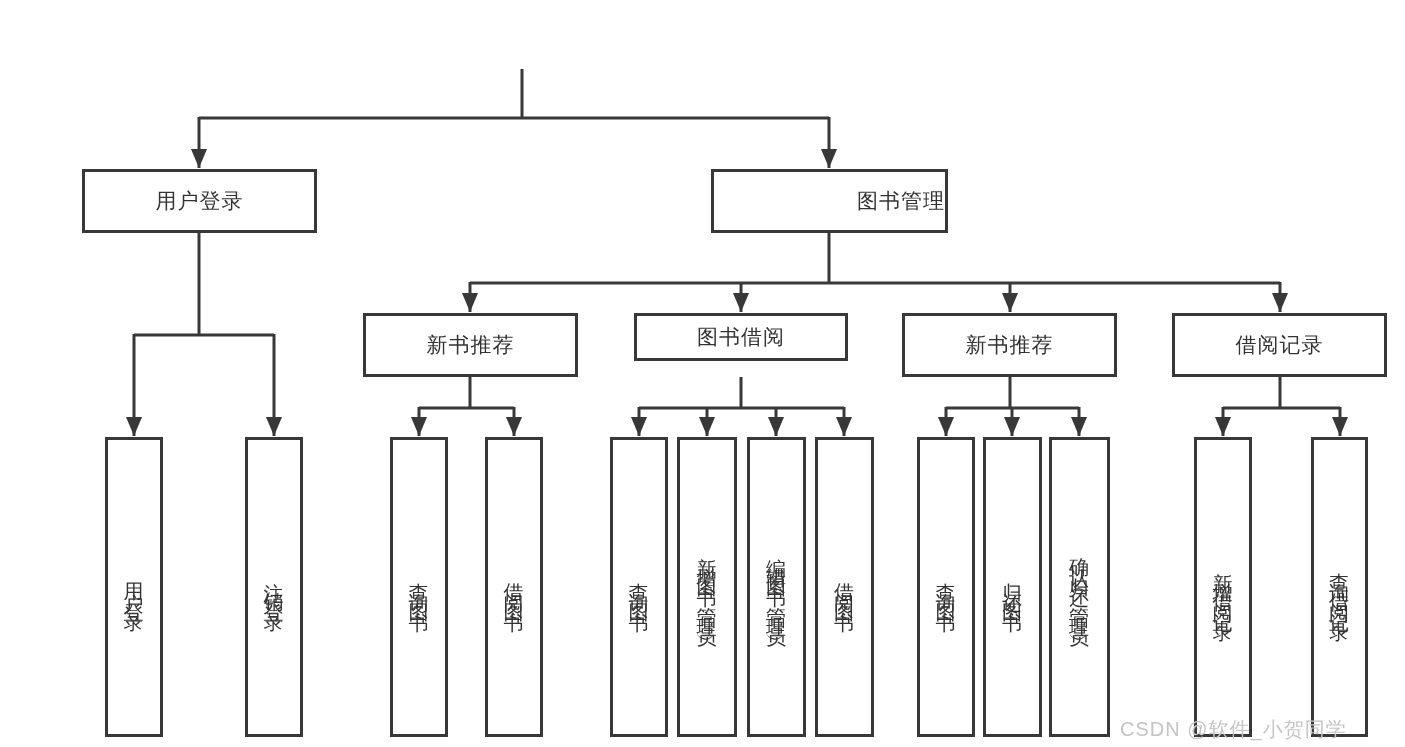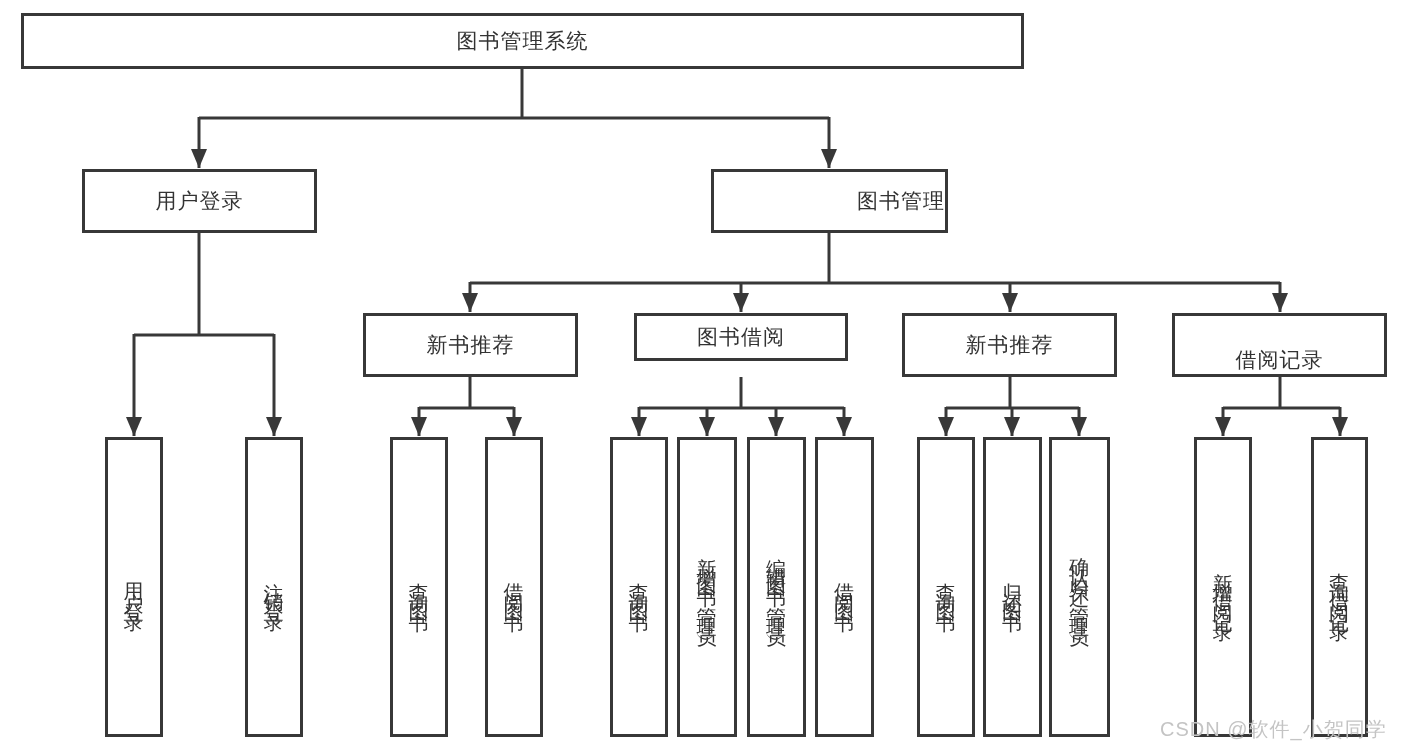--- a/index.html
+++ b/index.html
@@ -58,21 +58,21 @@
     writing-mode: vertical-rl;
     text-orientation: mixed;
     font-size: 20px;
     letter-spacing: 10px;
     line-height: 1;
     color: var(--text);
     white-space: nowrap;
   }
   .watermark {
     position: absolute;
-    left: 1160px;
+    left: 1120px;
     top: 716px;
     font-size: 20px;
     letter-spacing: 1px;
     color: var(--watermark);
     white-space: nowrap;
   }
 </style>
 </head>
 <body>
 
@@ -133,41 +133,38 @@
     </g>
 
     <g>
       <path d="M1280 377 V408"></path>
       <path d="M1223 408 H1340"></path>
       <line x1="1223" y1="407" x2="1223" y2="436" marker-end="url(#arrow)"></line>
       <line x1="1340" y1="407" x2="1340" y2="436" marker-end="url(#arrow)"></line>
     </g>
   </svg>
 
-  <div class="node" style="left:21px; top:13px; width:1003px; height:56px;">
-    <span>图书管理系统</span>
-  </div>
 
   <div class="node" style="left:82px; top:169px; width:235px; height:64px;">
     <span>用户登录</span>
   </div>
   <div class="node" style="left:711px; top:169px; width:237px; height:64px;justify-content:flex-end;">
     <span>图书管理</span>
   </div>
 
   <div class="node" style="left:363px; top:313px; width:215px; height:64px;">
     <span>新书推荐</span>
   </div>
   <div class="node" style="left:634px; top:313px; width:214px; height:48px;">
     <span>图书借阅</span>
   </div>
   <div class="node" style="left:902px; top:313px; width:215px; height:64px;">
     <span>新书推荐</span>
   </div>
-  <div class="node" style="left:1172px; top:313px; width:215px; height:64px;align-items:flex-end;">
+  <div class="node" style="left:1172px; top:313px; width:215px; height:64px;">
     <span>借阅记录</span>
   </div>
 
   <div class="leaf" style="left:105px; width:58px;">
     <span class="vtext">用户登录</span>
   </div>
   <div class="leaf" style="left:245px; width:58px;">
     <span class="vtext">注销登录</span>
   </div>
 

